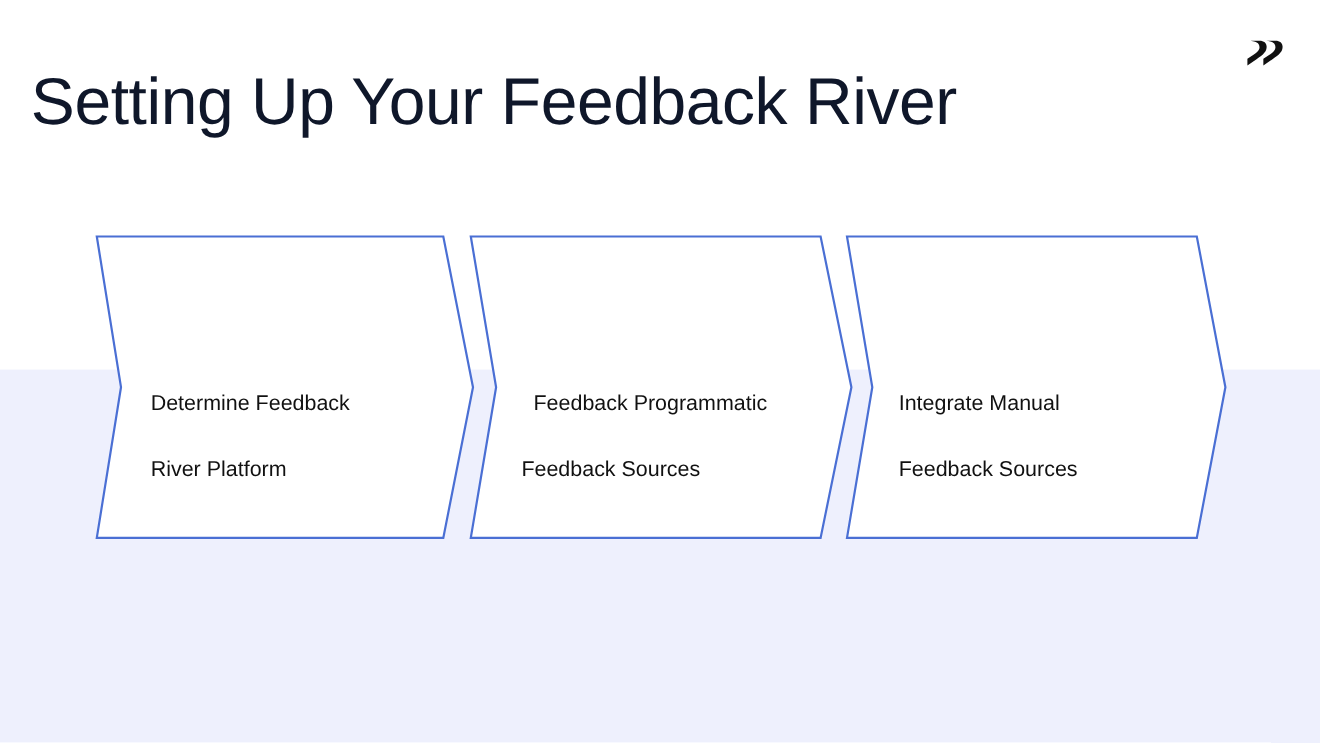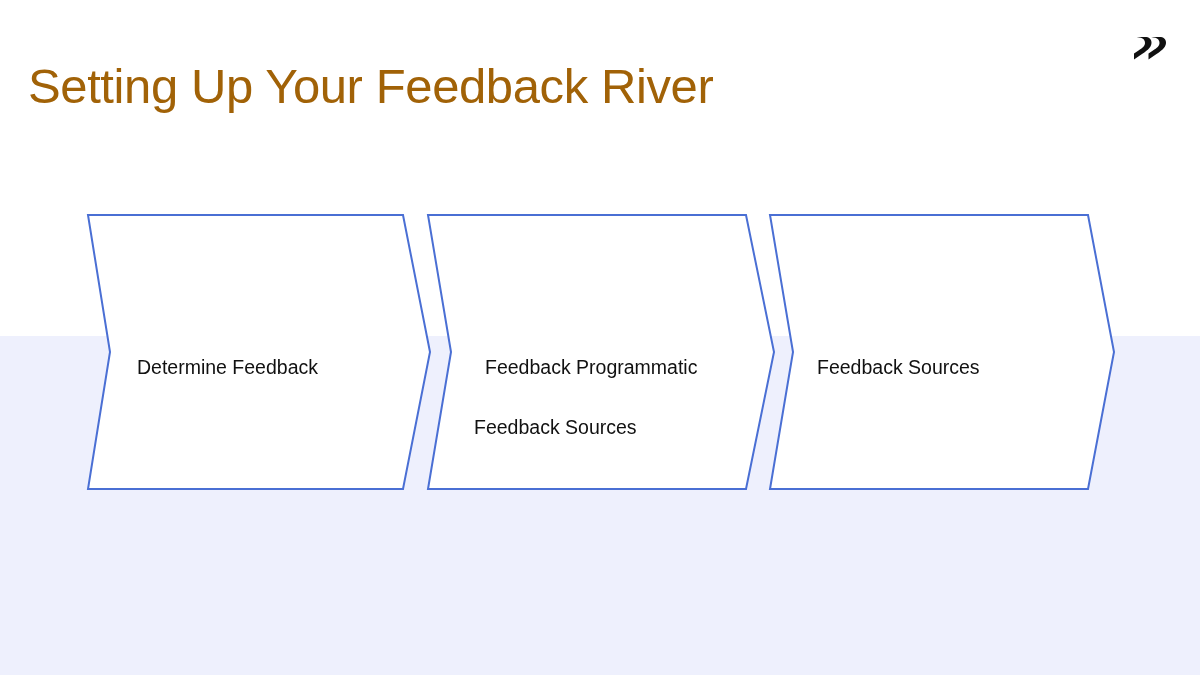--- a/index.html
+++ b/index.html
@@ -29,24 +29,24 @@
     top: 336px;
     width: 1200px;
     height: 339px;
     background: #eef0fd;
   }
   
   #title {
     position: absolute;
     left: 28px;
     top: 22px;
-    font-size: 49px;
+    font-size: 60px;
     line-height: 62px;
     letter-spacing: -0.4px;
-    color: #a16207;
+    color: #0f172a;
     font-weight: 400;
     white-space: nowrap;
   }
   
   #logo {
     position: absolute;
     right: 30px;
     top: 28px;
     width: 40px;
     height: 40px;
@@ -110,25 +110,27 @@
 
       <path class="chev-shape" d="M 88,199 L 403,199 L 430,336 L 403,473 L 88,473 L 110,336 Z"></path>
 
       <path class="chev-shape" d="M 428,199 L 746,199 L 774,336 L 746,473 L 428,473 L 451,336 Z"></path>
 
       <path class="chev-shape" d="M 770,199 L 1088,199 L 1114,336 L 1088,473 L 770,473 L 793,336 Z"></path>
     </svg>
 
     <div class="step-label" id="label-0">
       <span class="lbl-line">Determine Feedback</span>
+      <span class="lbl-line">River Platform</span>
     </div>
 
     <div class="step-label" id="label-1">
       <span class="lbl-line indented">Feedback Programmatic</span>
       <span class="lbl-line">Feedback Sources</span>
     </div>
 
     <div class="step-label" id="label-2">
+      <span class="lbl-line">Integrate Manual</span>
       <span class="lbl-line">Feedback Sources</span>
     </div>
 
   </div>
 </div>
 
 </body></html>

